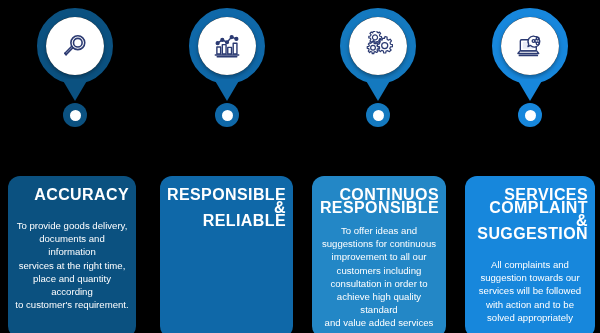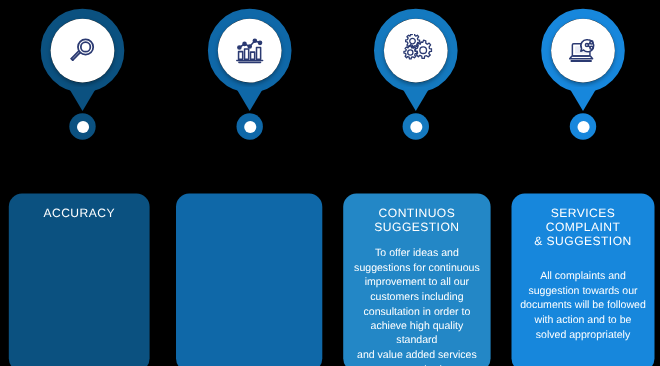--- a/index.html
+++ b/index.html
@@ -98,26 +98,27 @@
     padding: 12px 7px 0 7px;
     color: #ffffff;
     text-align: center;
   }
   .card.k0 { left: 8px;   width: 128px; }
   .card.k1 { left: 160px; width: 133px; }
   .card.k2 { left: 312px; width: 134px; }
   .card.k3 { left: 465px; width: 130px; }
 
   .card-title {
-    font-size: 11px;
-    font-weight: normal;
+    font-size: 16px;
+    font-weight: bold;
     letter-spacing: 0.4px;
     line-height: 13px;
     margin: 0 0 6px 0;
     white-space: pre-line;
+    text-align: right;
   }
   .card-body {
     font-size: 9.6px;
     line-height: 13.2px;
     margin: 0;
     white-space: pre-line;
   }
   .card.k0 .card-title { margin-bottom: 18px; }
   .card.k1 .card-title { margin-bottom: 11px; }
   .card.k2 .card-title { margin-bottom: 10px; }
@@ -232,41 +233,48 @@
       </div>
     </div>
     <div class="pin-tail" style="border-top: 22px solid rgb(23, 135, 220);"></div>
     <div class="pin-dot" style="background: rgb(23, 135, 220);">
       <div class="pin-dot-core"></div>
     </div>
   </div>
 
   <div class="card k0" style="background: rgb(11, 81, 128);">
     <div class="card-title">ACCURACY</div>
+    <div class="card-body">To provide goods delivery,
+documents and information
+services at the right time,
+place and quantity according
+to customer's requirement.</div>
   </div>
 
   <div class="card k1" style="background: rgb(15, 104, 168);">
+    <div class="card-title">RESPONSIBLE &amp;
+RELIABLE</div>
   </div>
 
   <div class="card k2" style="background: rgb(35, 135, 198);">
     <div class="card-title">CONTINUOS
-SUGGESTION</div>
+RESPONSIBLE</div>
     <div class="card-body">To offer ideas and
 suggestions for continuous
 improvement to all our
 customers including
 consultation in order to
 achieve high quality standard
 and value added services
 as required.</div>
   </div>
 
   <div class="card k3" style="background: rgb(23, 135, 220);">
     <div class="card-title">SERVICES COMPLAINT
 &amp; SUGGESTION</div>
     <div class="card-body">All complaints and
 suggestion towards our
-documents will be followed
+services will be followed
 with action and to be
 solved appropriately</div>
   </div>
 
 </div>
 
 </body></html>

